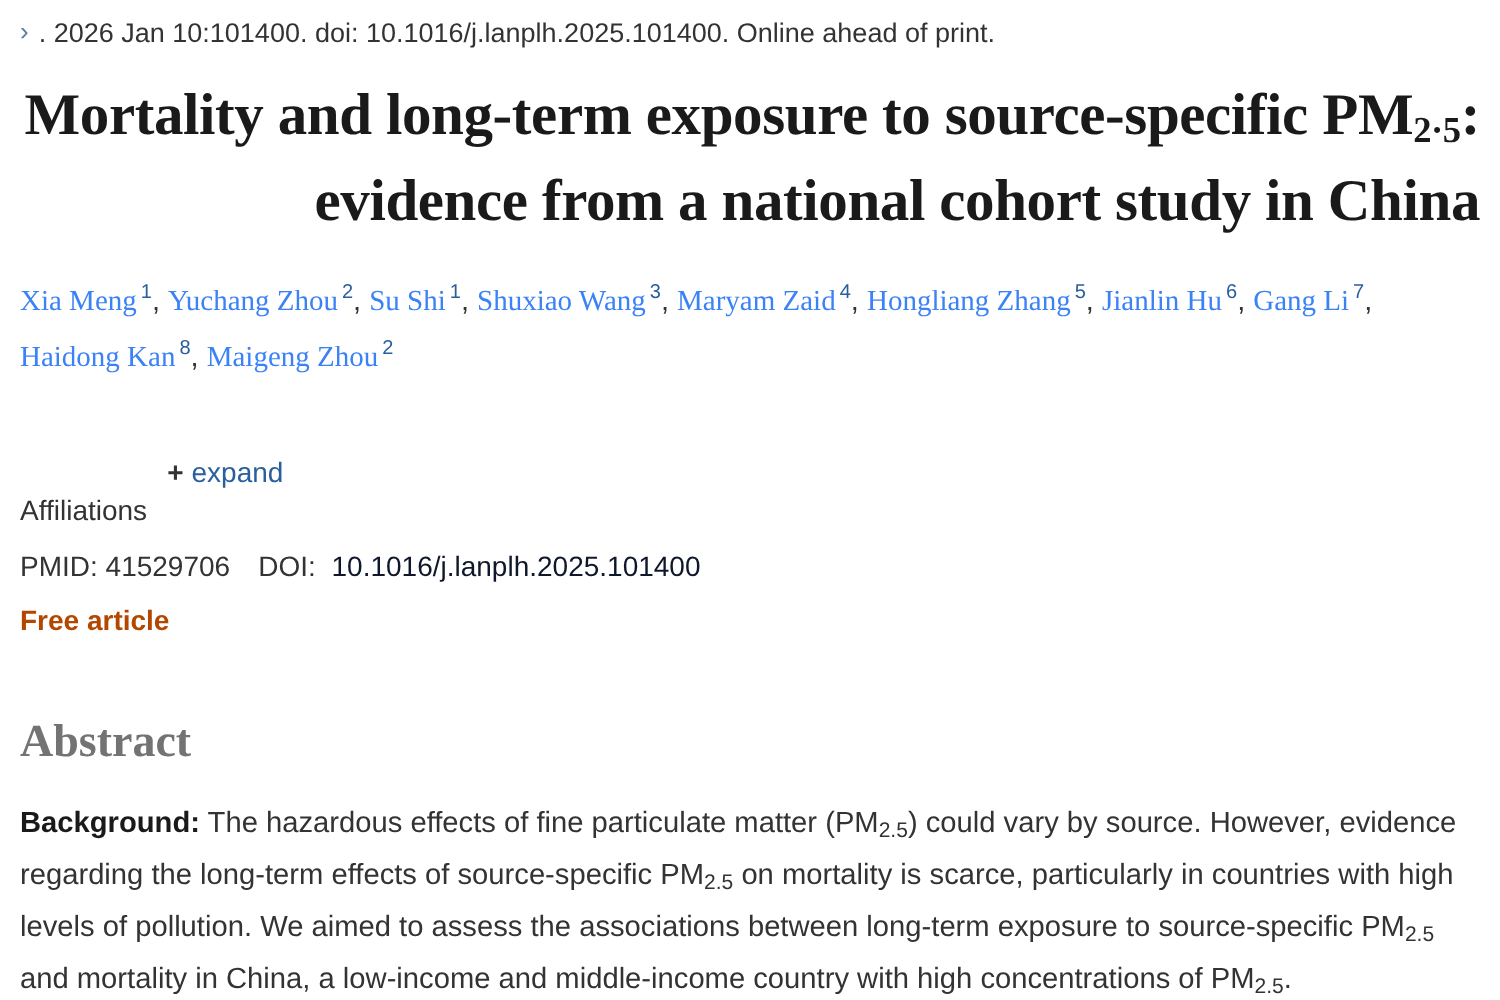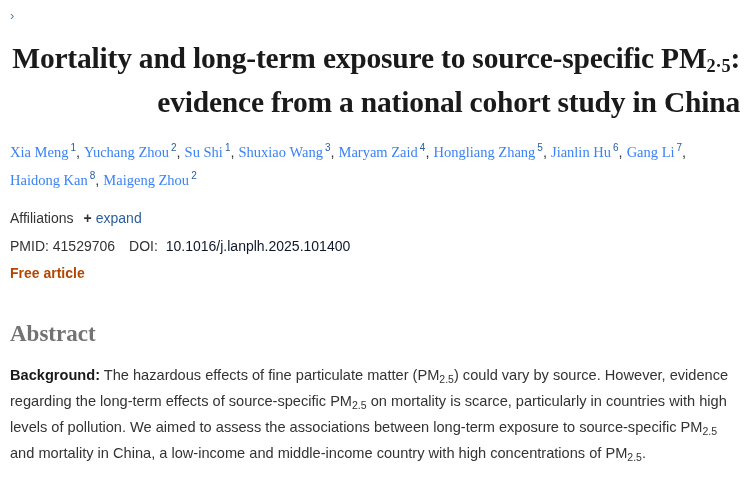--- a/index.html
+++ b/index.html
@@ -78,21 +78,21 @@
 
   
   .affil-row {
     margin-top: 16px;
     font-size: 14px;
     line-height: 20px;
     color: #333;
     display: flex;
     align-items: center;
   }
-  .affil-label { color: #333; }
+  .affil-label { color: #333; margin-top: 38px; }
   .expand {
     color: #2a5f9e;
     margin-left: 10px;
     cursor: pointer;
   }
   .expand .plus {
     color: #333;
     font-weight: 700;
     margin-right: 4px;
   }
@@ -136,20 +136,21 @@
     vertical-align: -0.25em;
   }
 </style>
 </head>
 <body>
 
 <div class="page">
 
   <div class="cit-line">
     <span class="chev">›</span>
+      <span class="cit-rest">. 2026 Jan 10:101400. doi: 10.1016/j.lanplh.2025.101400. Online ahead of print.</span>
   </div>
 
   <h1 class="title"><span>Mortality and long-term exposure to source-specific PM</span><sub>2·5</sub><span>: evidence from a national cohort study in China</span></h1>
 
   <div class="authors">
     <span class="author">Xia Meng</span><span class="sup">1</span><span class="comma">, </span><span class="author">Yuchang Zhou</span><span class="sup">2</span><span class="comma">, </span><span class="author">Su Shi</span><span class="sup">1</span><span class="comma">, </span><span class="author">Shuxiao Wang</span><span class="sup">3</span><span class="comma">, </span><span class="author">Maryam Zaid</span><span class="sup">4</span><span class="comma">, </span><span class="author">Hongliang Zhang</span><span class="sup">5</span><span class="comma">, </span><span class="author">Jianlin Hu</span><span class="sup">6</span><span class="comma">, </span><span class="author">Gang Li</span><span class="sup">7</span><span class="comma">, </span><span class="author">Haidong Kan</span><span class="sup">8</span><span class="comma">, </span><span class="author">Maigeng Zhou</span><span class="sup">2</span>
   </div>
 
   <div class="affil-row">
     <span class="affil-label">Affiliations</span>

